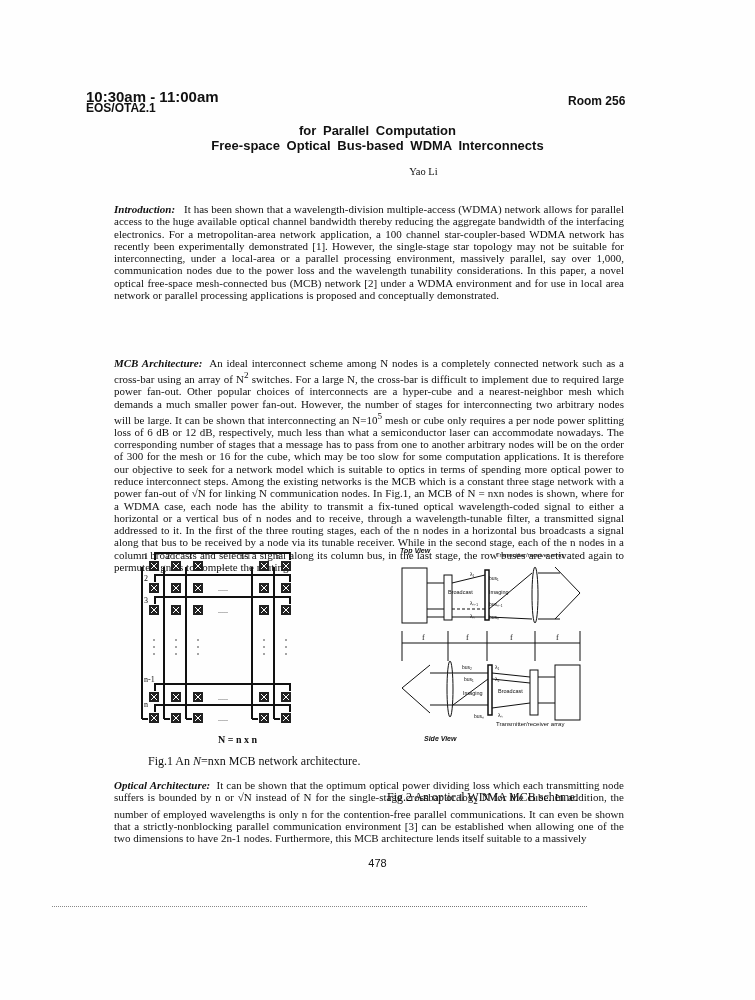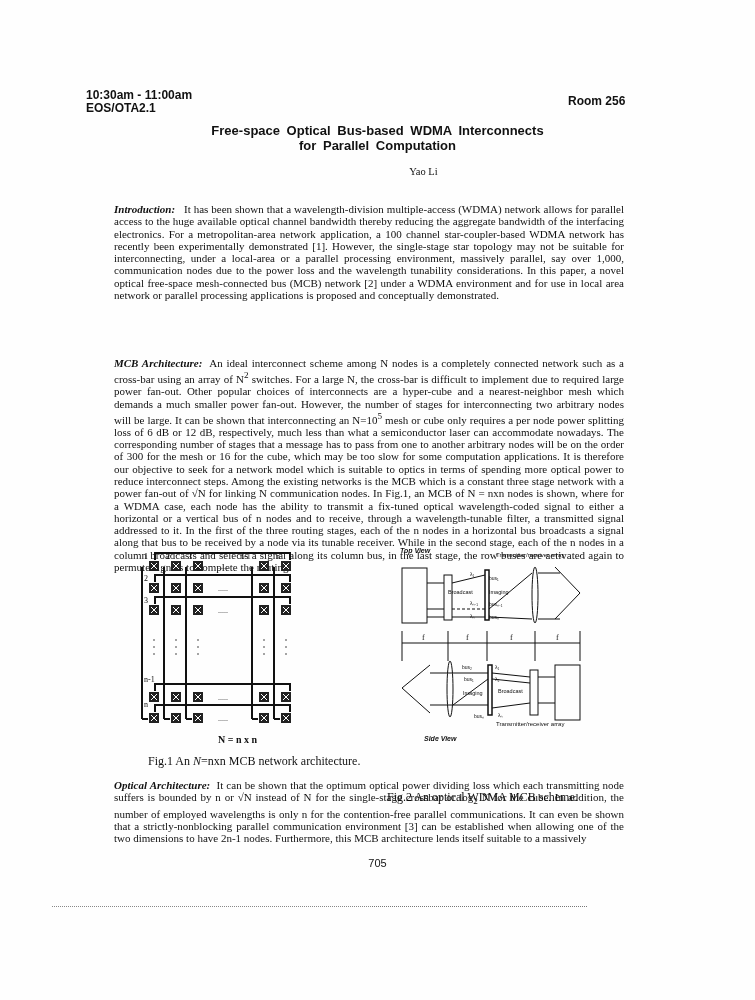--- a/index.html
+++ b/index.html
@@ -1,20 +1,20 @@
 <!DOCTYPE html>
 <html><head>
 <meta charset="utf-8">
 <style>
   html, body { margin:0; padding:0; background:#fefefe; }
   body { width:755px; height:1000px; position:relative; overflow:hidden; color:#111;
          font-family:"Liberation Serif", serif; }
   .sans { font-family:"Liberation Sans", sans-serif; }
   .abs { position:absolute; }
-  .time { left:86px; top:88px; font-size:12px; font-weight:bold; }
+  .time { left:86px; top:88px; font-size:15px; font-weight:bold; }
   .code { left:86px; top:101px; font-size:12px; font-weight:bold; }
   .room { left:568px; top:94px; font-size:12px; font-weight:bold; }
   .title { left:0; width:755px; top:123px; text-align:center; font-size:13px; font-weight:bold; line-height:15px; word-spacing:3px; }
   .author { left:0; width:755px; top:166px; text-align:center; font-size:10.5px; line-height:12px;margin-left:46px; }
   .para { left:114px; width:510px; font-size:11px; line-height:12.3px; text-align:justify; }
   .para b.h { font-style:italic; font-weight:bold; }
   .fig1 { left:140px; top:545px; width:210px; height:200px; }
   .fig2 { left:390px; top:543px; width:230px; height:210px; }
   .cap { font-size:12px; }
   .pageno { left:0; width:755px; top:857px; text-align:center; font-size:11px; font-family:"Liberation Sans", sans-serif; }
@@ -22,22 +22,22 @@
   .scanline2 { left:372px; top:906px; width:215px; height:1px; border-top:1px dotted #777; }
 </style>
 </head>
 <body>
 
 <div class="abs time sans">10:30am - 11:00am</div>
 <div class="abs code sans">EOS/OTA2.1</div>
 <div class="abs room sans">Room 256</div>
 
 <div class="abs title sans">
+  <div>for Parallel Computation</div>
   <div>Free-space Optical Bus-based WDMA Interconnects</div>
-  <div>for Parallel Computation</div>
 </div>
 
 <div class="abs author">
   <div>Yao Li</div>
 </div>
 
 <div class="abs para" style="top:203px;">
   <b class="h">Introduction:</b>&nbsp;&nbsp;
   <span>It has been shown that a wavelength-division multiple-access (WDMA) network allows for parallel access to the huge available optical channel bandwidth thereby reducing the aggregate bandwidth of the interfacing electronics. For a metropolitan-area network application, a 100 channel star-coupler-based WDMA network has recently been experimentally demonstrated [1]. However, the single-stage star topology may not be suitable for interconnecting, under a local-area or a parallel processing environment, massively parallel, say over 1,000, communication nodes due to the power loss and the wavelength tunability considerations. In this paper, a novel optical free-space mesh-connected bus (MCB) network [2] under a WDMA environment and for use in local area network or parallel processing applications is proposed and conceptually demonstrated.</span>
 </div>
@@ -214,15 +214,15 @@
     </g>
   </svg>
 </div>
 <div class="abs cap" style="left:387px; top:754px;margin-top:36px;">Fig.2  An optical WDMA MCB scheme.</div>
 
 <div class="abs para" style="top:779px;">
   <b class="h">Optical Architecture:</b>&nbsp;
   <span>It can be shown that the optimum optical power dividing loss which each transmitting node suffers is bounded by n or √N instead of N for the single-stage crossbar or log</span><sub>2</sub><span> N for the cube. In addition, the number of employed wavelengths is only n for the contention-free parallel communications. It can even be shown that a strictly-nonblocking parallel communication environment [3] can be established when allowing one of the two dimensions to have 2n-1 nodes. Furthermore, this MCB architecture lends itself suitable to a massively</span>
 </div>
 
-<div class="abs pageno">705</div>
+<div class="abs pageno">478</div>
 <div class="abs scanline"></div>
 <div class="abs scanline2"></div>
 
 </body></html>

